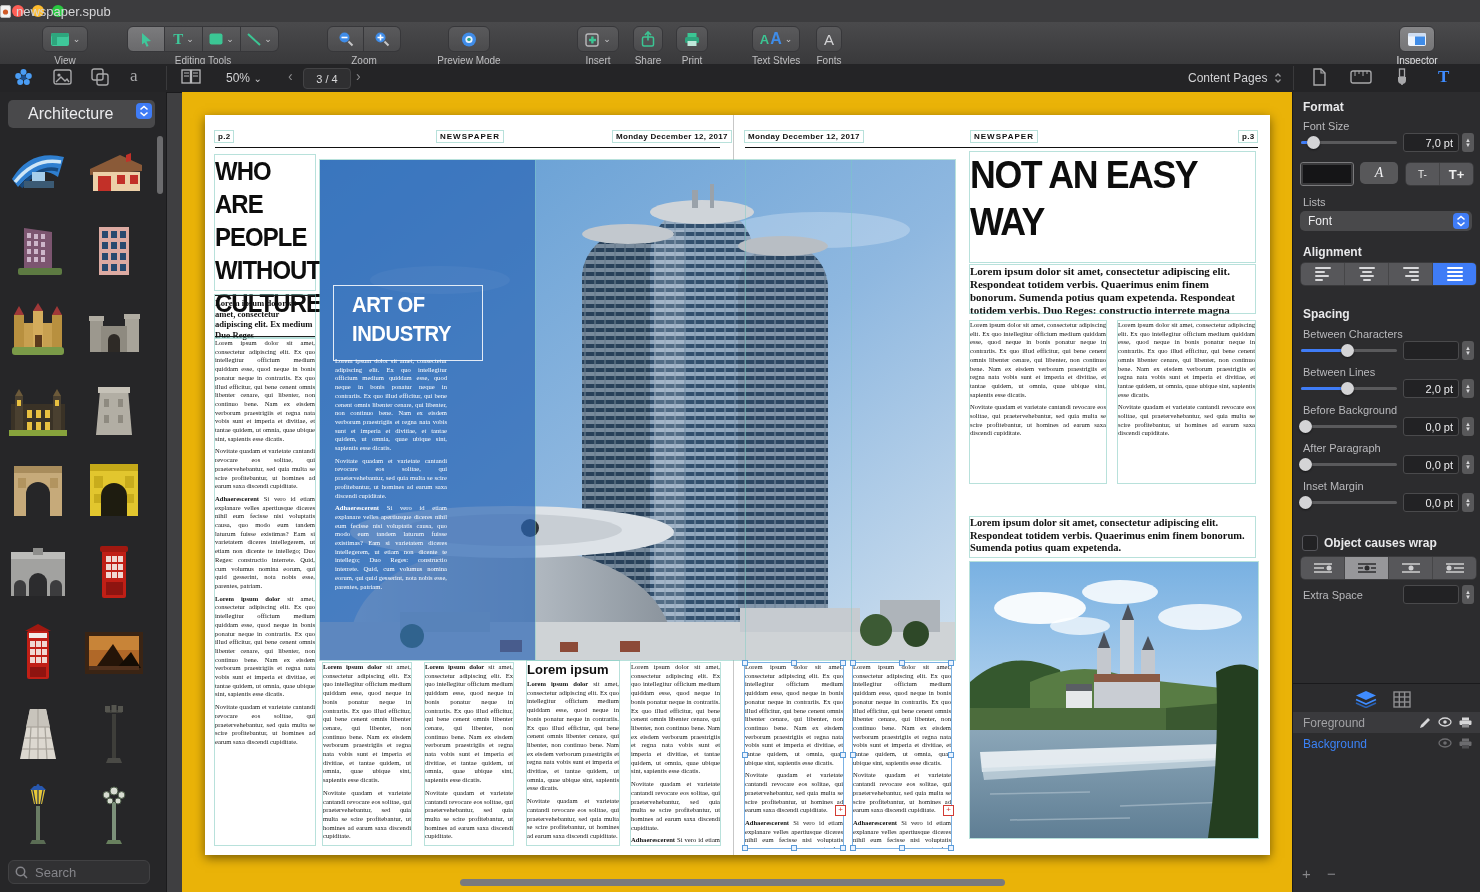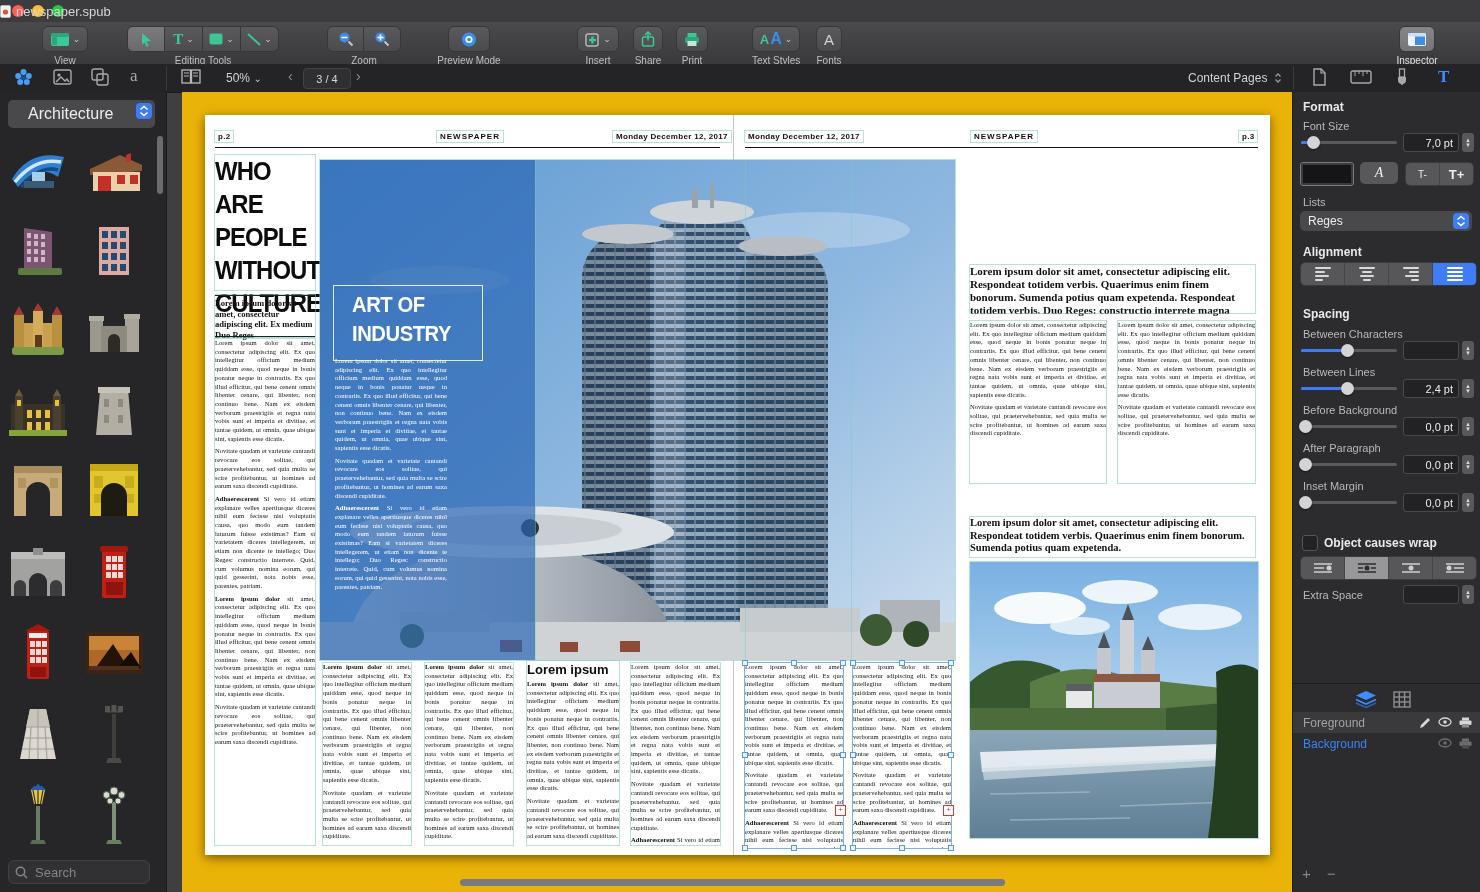--- a/index.html
+++ b/index.html
@@ -751,20 +751,26 @@
         <p><span>Lorem ipsum dolor sit amet, consectetur adipiscing elit. Ex quo intellegitur officium medium quiddam esse, quod neque in bonis ponatur neque in contrariis. Ex quo illud efficitur, qui bene cenent omnis libenter cenare, qui libenter, non continuo bene. Nam ex eisdem verborum praestrigiis et regna nata vobis sunt et imperia et divitiae, et tantae quidem, ut omnia, quae ubique sint, sapientis esse dicatis.</span></p>
         <p><span>Novitate quadam et varietate cantandi revocare eos solitae, qui praetervehebantur, sed quia multa se scire profitebantur, ut homines ad earum saxa discendi cupiditate.</span></p>
         <p><b>Adhaerescerent</b><span> Si vero id etiam explanare velles apertiusque diceres nihil eum fecisse nisi voluptatis causa, quo modo eum tandem laturum fuisse existimas? Eam si varietatem diceres intellegerem, ut etiam non dicente te intellego; Duo Reges: constructio interrete. Quid, cum volumus nomina eorum, qui quid gesserint, nota nobis esse, parentes, patriam.</span></p>
       </div>
 
       <div class="hdr frame" style="left:540px;top:16px;padding:1px 3px;">Monday December 12, 2017</div>
       <div class="hdr frame" style="left:766px;top:16px;padding:1px 3px;letter-spacing:1px;">NEWSPAPER</div>
       <div class="hdr frame" style="left:1034px;top:16px;padding:1px 3px;">p.3</div>
       <div class="rule" style="left:540px;top:32px;width:513px;"></div>
 
+      <div class="abs frame" style="left:765px;top:37px;width:285px;height:110px;">
+        <div class="headline" style="font-size:38px;line-height:47px;transform:scaleX(.94);transform-origin:0 0;letter-spacing:-1.5px;">
+          <div>NOT AN EASY</div>
+          <div>WAY</div>
+        </div>
+      </div>
       <div class="abs frame serif-lede" style="left:765px;top:150px;width:285px;height:48px;font-size:11px;line-height:1.18;">Lorem ipsum dolor sit amet, consectetur adipiscing elit. Respondeat totidem verbis. Quaerimus enim finem bonorum. Sumenda potius quam expetenda. Respondeat totidem verbis. Duo Reges: constructio interrete magna</div>
 
       <div class="ncol tiny frame" style="left:765px;top:206px;width:136px;height:162px;">
         <p><span>Lorem ipsum dolor sit amet, consectetur adipiscing elit. Ex quo intellegitur officium medium quiddam esse, quod neque in bonis ponatur neque in contrariis. Ex quo illud efficitur, qui bene cenent omnis libenter cenare, qui libenter, non continuo bene. Nam ex eisdem verborum praestrigiis et regna nata vobis sunt et imperia et divitiae, et tantae quidem, ut omnia, quae ubique sint, sapientis esse dicatis.</span></p>
         <p><span>Novitate quadam et varietate cantandi revocare eos solitae, qui praetervehebantur, sed quia multa se scire profitebantur, ut homines ad earum saxa discendi cupiditate.</span></p>
       </div>
       <div class="ncol tiny frame" style="left:913px;top:206px;width:137px;height:162px;">
         <p><span>Lorem ipsum dolor sit amet, consectetur adipiscing elit. Ex quo intellegitur officium medium quiddam esse, quod neque in bonis ponatur neque in contrariis. Ex quo illud efficitur, qui bene cenent omnis libenter cenare, qui libenter, non continuo bene. Nam ex eisdem verborum praestrigiis et regna nata vobis sunt et imperia et divitiae, et tantae quidem, ut omnia, quae ubique sint, sapientis esse dicatis.</span></p>
         <p><span>Novitate quadam et varietate cantandi revocare eos solitae, qui praetervehebantur, sed quia multa se scire profitebantur, ut homines ad earum saxa discendi cupiditate.</span></p>
       </div>
@@ -871,21 +877,21 @@
 
     <div class="abs" style="left:7px;top:70px;width:52px;height:22px;border:1px solid #7a7a7c;border-radius:3px;background:#151517;box-shadow:inset 0 0 0 2px #3a3a3c;"></div>
     <div class="ibtn" style="left:67px;top:70px;width:38px;font-family:'Liberation Serif',serif;font-style:italic;font-size:14px;">A</div>
     <div class="iseg" style="left:112px;top:70px;">
       <div class="s" style="width:33px;font-size:10px;color:#eee;">T-</div>
       <div class="s" style="width:33px;font-size:13px;color:#eee;font-weight:bold;">T+</div>
     </div>
 
     <div class="ilabel" style="top:104px;">Lists</div>
     <div class="dropdown" style="left:7px;top:119px;width:172px;">
-      <span>Reges</span>
+      <span>Font</span>
       <span class="catstep" style="top:2px;">
         <svg width="16" height="16" viewBox="0 0 16 16">
             <polyline points="4.5,6.5 8,3.5 11.5,6.5" fill="none" stroke="#fff" stroke-width="1.6"></polyline>
             <polyline points="4.5,9.5 8,12.5 11.5,9.5" fill="none" stroke="#fff" stroke-width="1.6"></polyline>
           </svg>
       </span>
     </div>
 
     <div class="sechead" style="top:153px;">Alignment</div>
     <div class="iseg" style="left:7px;top:170px;">
@@ -934,21 +940,21 @@
     <div class="stepper" style="left:169px;top:249px;">
         <span>▲</span>
         <span>▼</span>
       </div>
 
     <div class="ilabel" style="top:274px;">Between Lines</div>
     <div class="track" style="left:8px;top:295px;width:96px;">
       <div class="trackfill" style="left:0;width:46px;"></div>
         <span class="knob" style="left:40px;"></span>
     </div>
-    <div class="vbox" style="left:110px;top:287px;">2,4 pt</div>
+    <div class="vbox" style="left:110px;top:287px;">2,0 pt</div>
     <div class="stepper" style="left:169px;top:287px;">
         <span>▲</span>
         <span>▼</span>
       </div>
 
     <div class="ilabel" style="top:312px;">Before Background</div>
     <div class="track" style="left:8px;top:333px;width:96px;">
       <span class="knob" style="left:-2px;"></span>
     </div>
     <div class="vbox" style="left:110px;top:325px;">0,0 pt</div>

